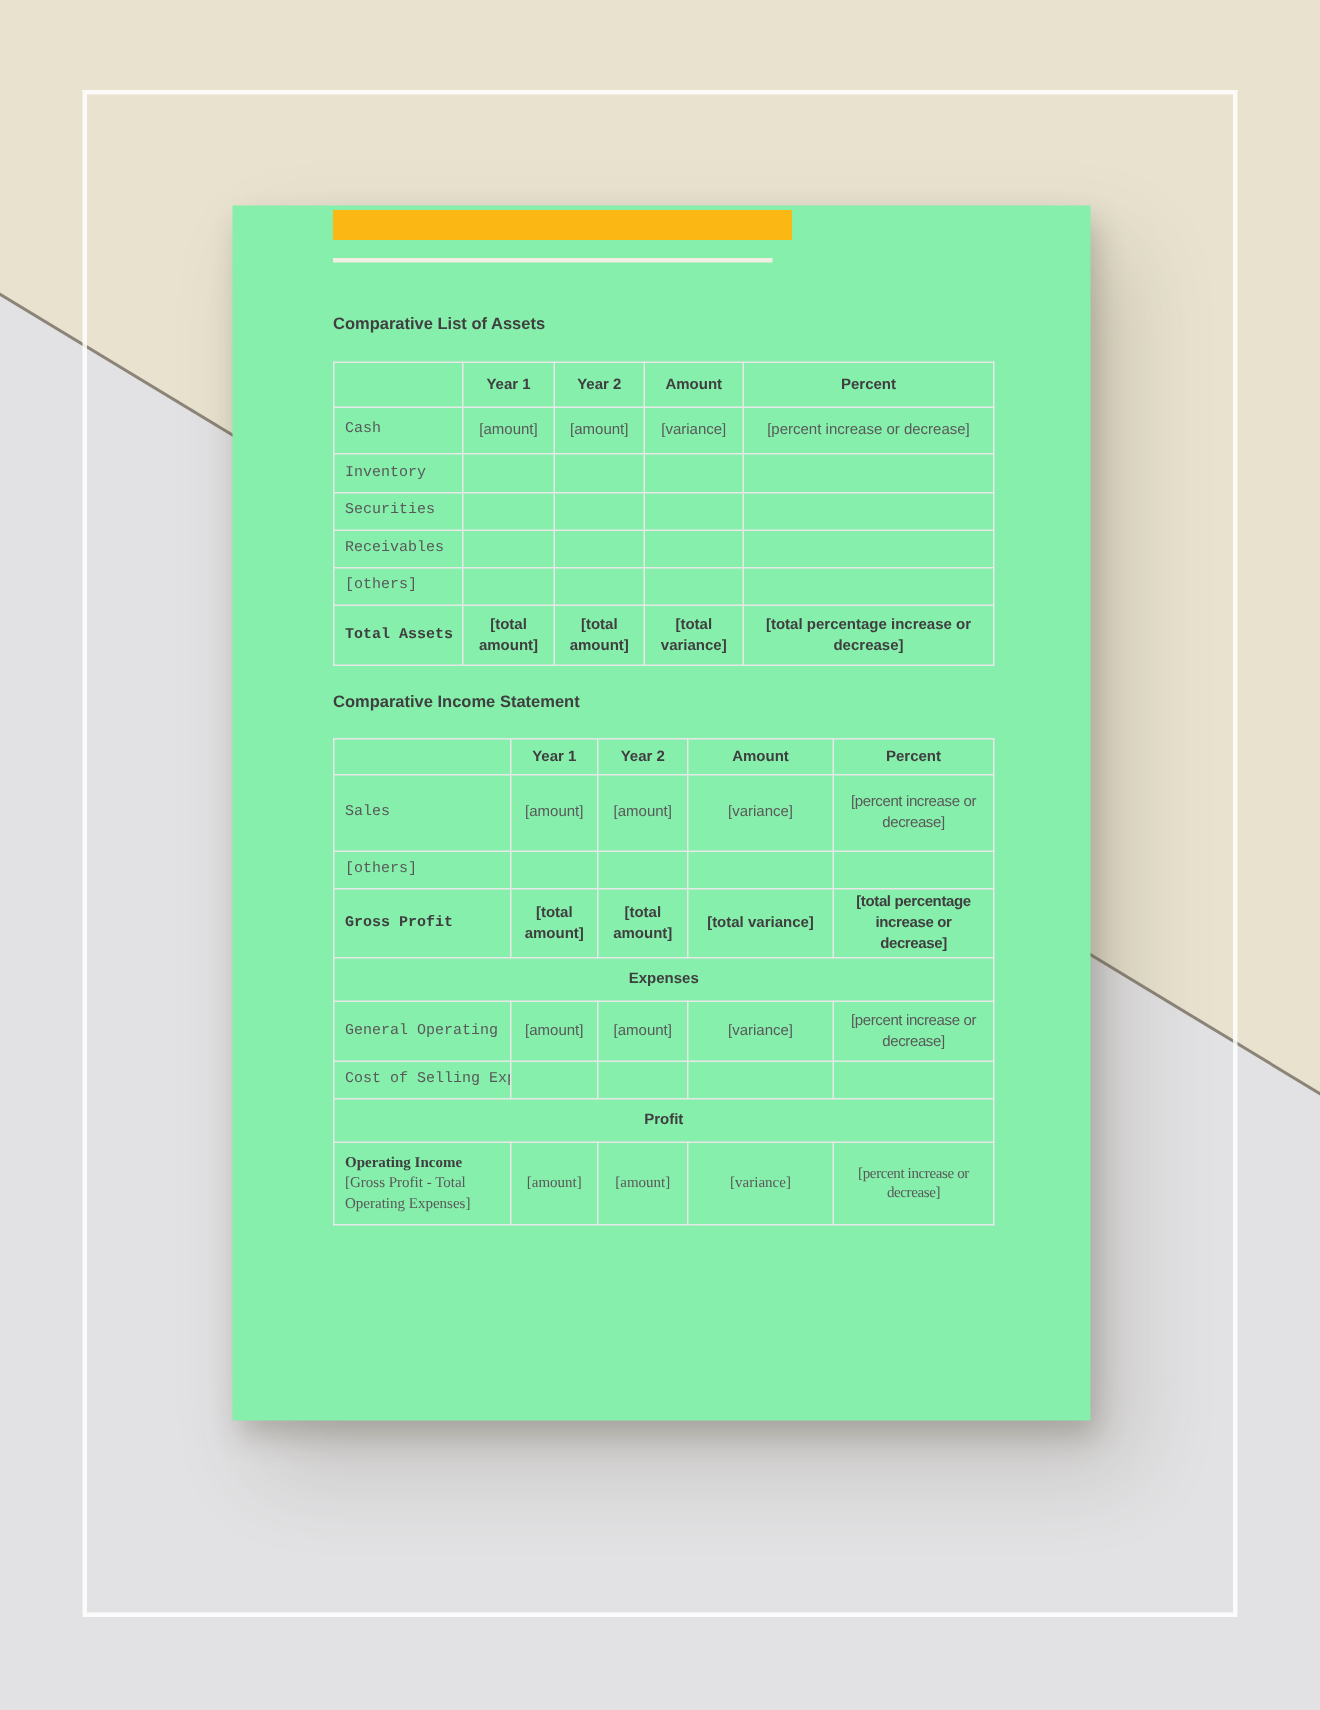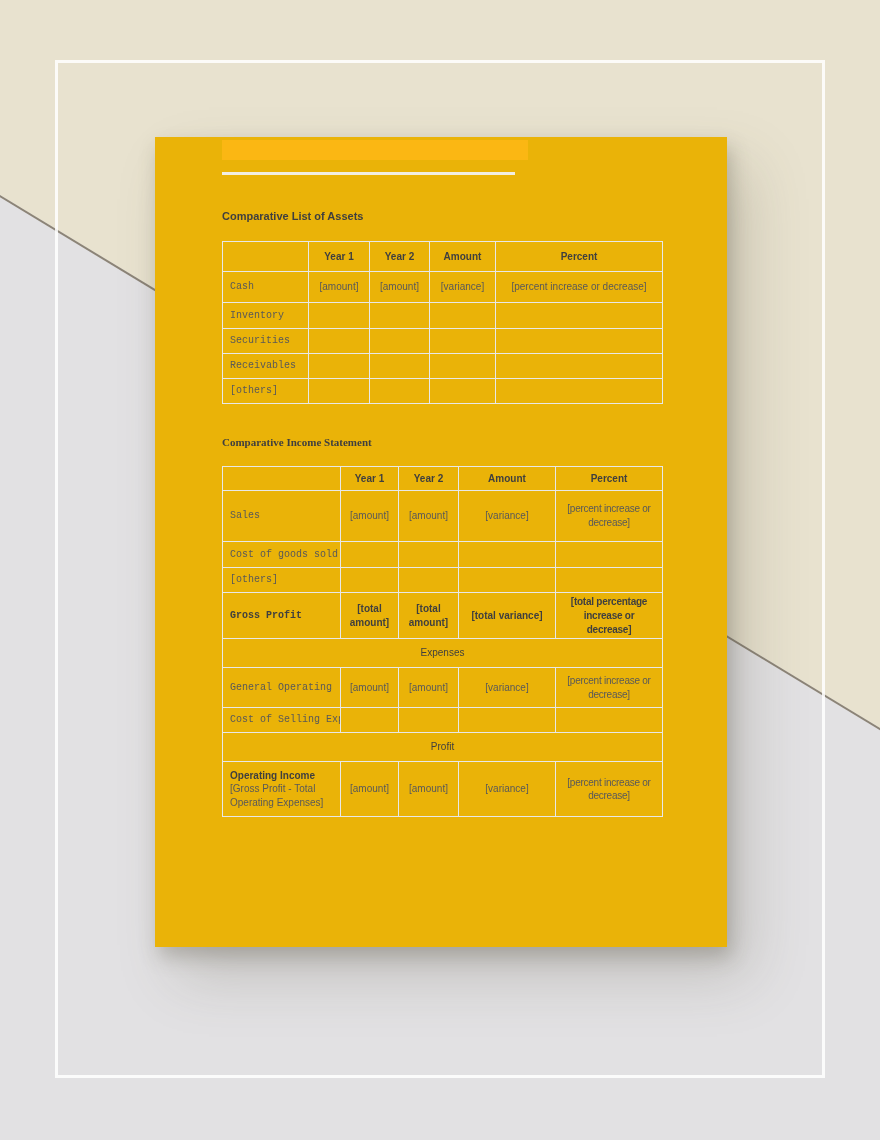--- a/index.html
+++ b/index.html
@@ -21,54 +21,54 @@
   
   .frame {
     position: absolute; left: 55px; top: 60px; width: 770px; height: 1018px;
     border: 3px solid rgba(255,255,255,0.85);
     box-sizing: border-box;
   }
 
   
   .page {
     position: absolute; left: 155px; top: 137px; width: 572px; height: 810px;
-    background: #eab308;
+    background: #86efac;
     box-shadow: 4px 10px 18px rgba(90,85,70,0.30), 22px 30px 55px rgba(90,85,70,0.22);
   }
   .content { position: absolute; left: 67px; top: 0; width: 440px; }
 
   .accent-bar { margin-top: 3px; width: 306px; height: 20px; background: #fbb713; }
   .accent-underline { margin-top: 12px; width: 293px; height: 3px; background: #f2eee2; }
 
   .sec-title {
     margin: 0; font-size: 11px; line-height: 14px; font-weight: bold; color: #3f3f3f;
   }
   .title-assets { margin-top: 34px; }
-  .title-income { margin-top: 31px; font-family: Liberation Serif, serif; }
+  .title-income { margin-top: 17px; }
 
   .tbl {
     border-collapse: collapse; table-layout: fixed; width: 440px;
     font-size: 10px; color: #595959; margin-top: 18px;
   }
   .tbl-income { margin-top: 17px; }
   .tbl td {
     border: 1px solid #e8e8e8; vertical-align: middle;
     padding: 2px 6px; line-height: 1.38; overflow: hidden;
   }
   td.lbl { text-align: left; padding-left: 7px; padding-right: 3px; }
   td.nw { white-space: nowrap; font-family: Liberation Mono, monospace; }
   td.val, td.hdr { text-align: center; }
   .hdr, .bold { font-weight: bold; color: #3f3f3f; }
   .t2 td.pct { letter-spacing: -0.25px; }
-  tr.band td { text-align: center; font-weight: normal; color: #3f3f3f; letter-spacing: 0; }
+  tr.band td { text-align: center; font-weight: bold; color: #3f3f3f; letter-spacing: 0; }
   .sub { font-weight: normal; color: #595959; display: block; }
 
   tr.rh24 { height: 24px; } tr.rh25 { height: 25px; } tr.rh26 { height: 26px; margin-top: 22px; }
   tr.rh29 { height: 29px; } tr.rh30 { height: 30px; } tr.rh31 { height: 31px; }
-  tr.rh39 { height: 51px; } tr.rh40 { height: 40px; } tr.rh55 { height: 55px; }
+  tr.rh39 { height: 51px; } tr.rh40 { height: 40px; } tr.rh55 { height: 55px; font-family: Liberation Serif, serif; }
 </style>
 </head>
 <body>
 
 <div class="scene">
   <div class="bg-diagonal" style="background: rgb(226, 225, 227); border-top-color: rgb(140, 132, 119);"></div>
   <div class="frame"></div>
 
   <div class="page">
     <div class="content">
@@ -122,20 +122,27 @@
             <td class="val"></td>
             <td class="val"></td>
           </tr>
           <tr class="rh25">
             <td class="lbl nw">[others]</td>
             <td class="val"></td>
             <td class="val"></td>
             <td class="val"></td>
             <td class="val"></td>
           </tr>
+          <tr class="rh40">
+            <td class="lbl nw bold">Total Assets</td>
+            <td class="val bold">[total amount]</td>
+            <td class="val bold">[total amount]</td>
+            <td class="val bold">[total variance]</td>
+            <td class="val bold">[total percentage increase or decrease]</td>
+          </tr>
         </tbody>
       </table>
 
       <h2 class="sec-title title-income">Comparative Income Statement</h2>
 
       <table class="tbl t2 tbl-income">
         <colgroup>
           <col style="width:118px">
             <col style="width:58px">
             <col style="width:60px">
@@ -150,27 +157,20 @@
             <td class="hdr">Amount</td>
             <td class="hdr">Percent</td>
           </tr>
           <tr class="rh39">
             <td class="lbl nw">Sales</td>
             <td class="val">[amount]</td>
             <td class="val">[amount]</td>
             <td class="val">[variance]</td>
             <td class="val pct">[percent increase or decrease]</td>
           </tr>
-          <tr class="rh26">
-            <td class="lbl nw">Cost of goods sold</td>
-            <td class="val"></td>
-            <td class="val"></td>
-            <td class="val"></td>
-            <td class="val pct"></td>
-          </tr>
           <tr class="rh25">
             <td class="lbl nw">[others]</td>
             <td class="val"></td>
             <td class="val"></td>
             <td class="val"></td>
             <td class="val pct"></td>
           </tr>
           <tr class="rh40">
             <td class="lbl nw bold">Gross Profit</td>
             <td class="val bold">[total amount]</td>

